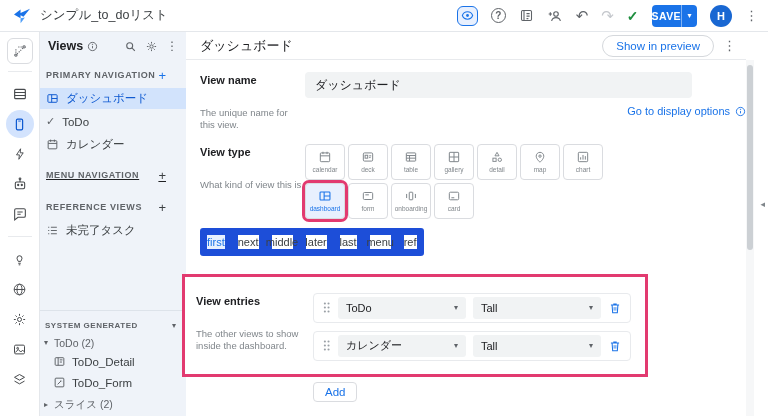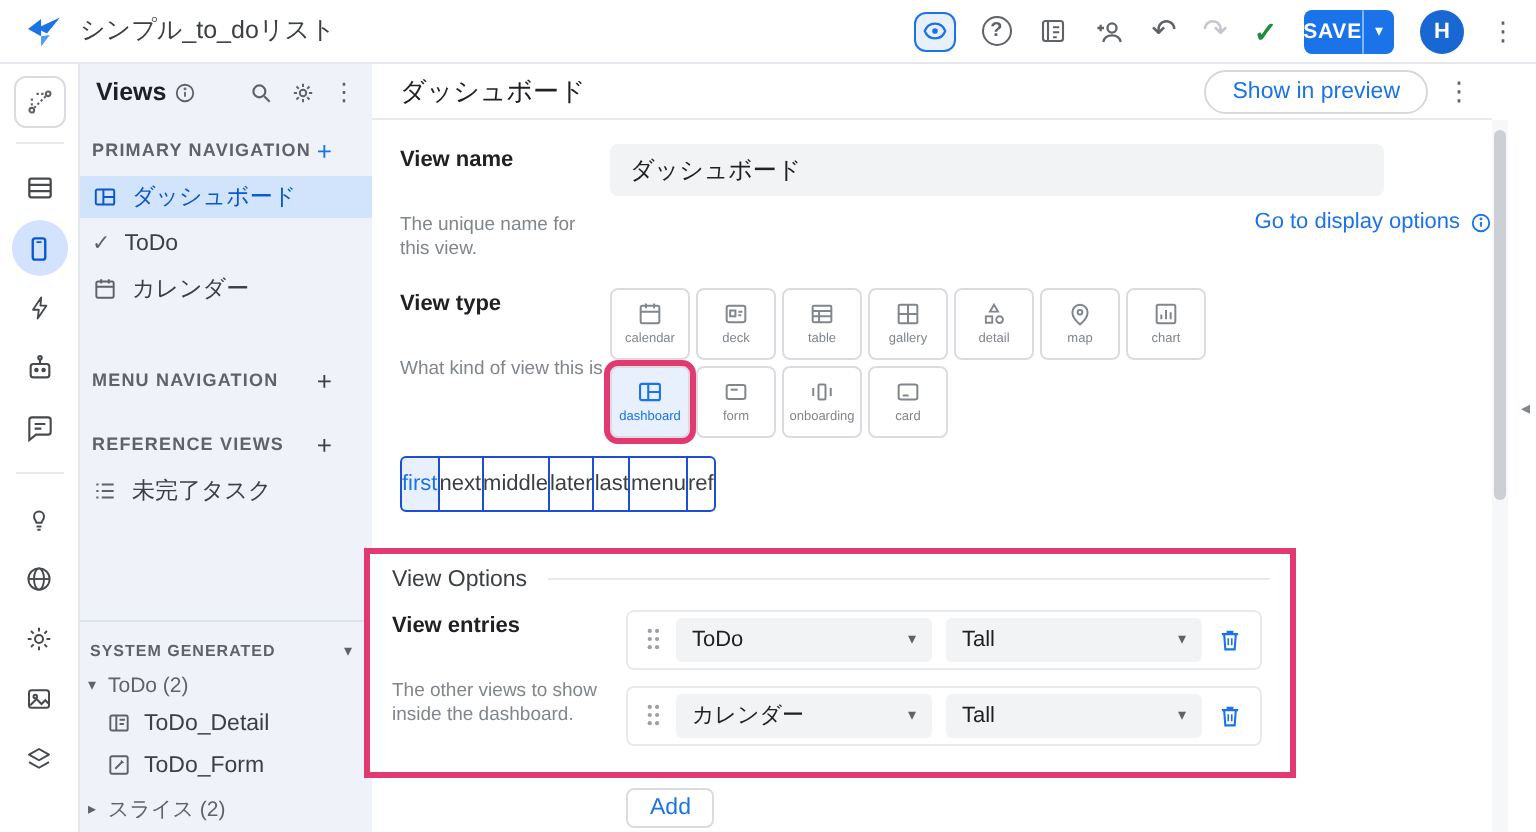--- a/index.html
+++ b/index.html
@@ -78,21 +78,21 @@
   .row-type{margin-top:13px;}
   .vt-grid{display:flex;gap:3px;flex-wrap:wrap;width:310px;}
   .vt-btn{width:40px;height:36px;border:1px solid #dadce0;border-radius:4px;background:#fff;
     display:flex;flex-direction:column;align-items:center;justify-content:center;gap:2px;
     color:#5f6368;cursor:pointer;}
   .vt-btn span{font-size:6.5px;color:#80868b;}
   .vt-btn.sel{background:#e8f0fe;color:#1a73e8;outline:3px solid #e23a70;outline-offset:0;}
   .vt-btn.sel span{color:#1a73e8;}
   .row-pos{margin-top:8px;}
   .seg{display:flex;height:28px;margin-top:1px;}
-  .seg-btn{width:35px;border:1px solid #1d4ed8;margin-left:-1px;background:#fff;font-size:11px;
+  .seg-btn{width:35px;border:7px solid #1d4ed8;margin-left:-1px;background:#fff;font-size:11px;
     color:#3c4043;display:flex;align-items:center;justify-content:center;cursor:pointer;}
   .seg-btn:first-child{margin-left:0;border-radius:3px 0 0 3px;}
   .seg-btn:last-child{border-radius:0 3px 3px 0;text-align:right;}
   .seg-btn.sel{background:#e8f0fe;color:#1a73e8;}
   
   .vo-box{margin-top:18px;margin-left:-4px;width:466px;border:3px solid #e23a70;
     padding:7px 0 13px 11px;background:#fff;}
   .vo-title-row{display:flex;align-items:center;gap:10px;padding-right:10px;}
   .vo-title{font-size:11.5px;color:#3c4043;white-space:nowrap;}
   .vo-rule{flex:1;border-top:1px solid #e8eaed;}
@@ -278,21 +278,21 @@
   <div class="nav-item">
     <span class="nic ic">
       <svg viewBox="0 0 24 24" width="13" height="13" fill="none" stroke="currentColor" stroke-width="1.8">
           <rect x="4" y="5" width="16" height="15" rx="1.5"></rect>
           <path d="M4 10h16M8.5 3v4M15.5 3v4"></path>
         </svg>
     </span>
     <span>カレンダー</span>
   </div>
 
-  <div class="sec-row" style="margin-top:24px;">
+  <div class="sec-row" style="margin-top:9px;text-decoration:underline;">
     <div class="sec-label">MENU NAVIGATION</div>
     <div class="sec-plus">+</div>
   </div>
 
   <div class="sec-row" style="margin-top:10px;">
     <div class="sec-label">REFERENCE VIEWS</div>
     <div class="sec-plus">+</div>
   </div>
   <div class="nav-item">
     <span class="nic ic">
@@ -485,24 +485,20 @@
       <div class="seg-btn">middle</div>
       <div class="seg-btn">later</div>
       <div class="seg-btn">last</div>
       <div class="seg-btn">menu</div>
       <div class="seg-btn">ref</div>
     </div>
   </div>
 
   
   <div class="vo-box">
-    <div class="vo-title-row">
-      <div class="vo-title">View Options</div>
-      <div class="vo-rule"></div>
-    </div>
     <div class="vo-grid">
       <div>
         <div class="flabel">View entries</div>
         <div class="fdesc">The other views to show inside the dashboard.</div>
       </div>
       <div class="entry-list">
         <div class="entry-row">
           <span class="drag ic">
             <svg viewBox="0 0 10 16" width="9" height="13">
                 <g fill="currentColor">

